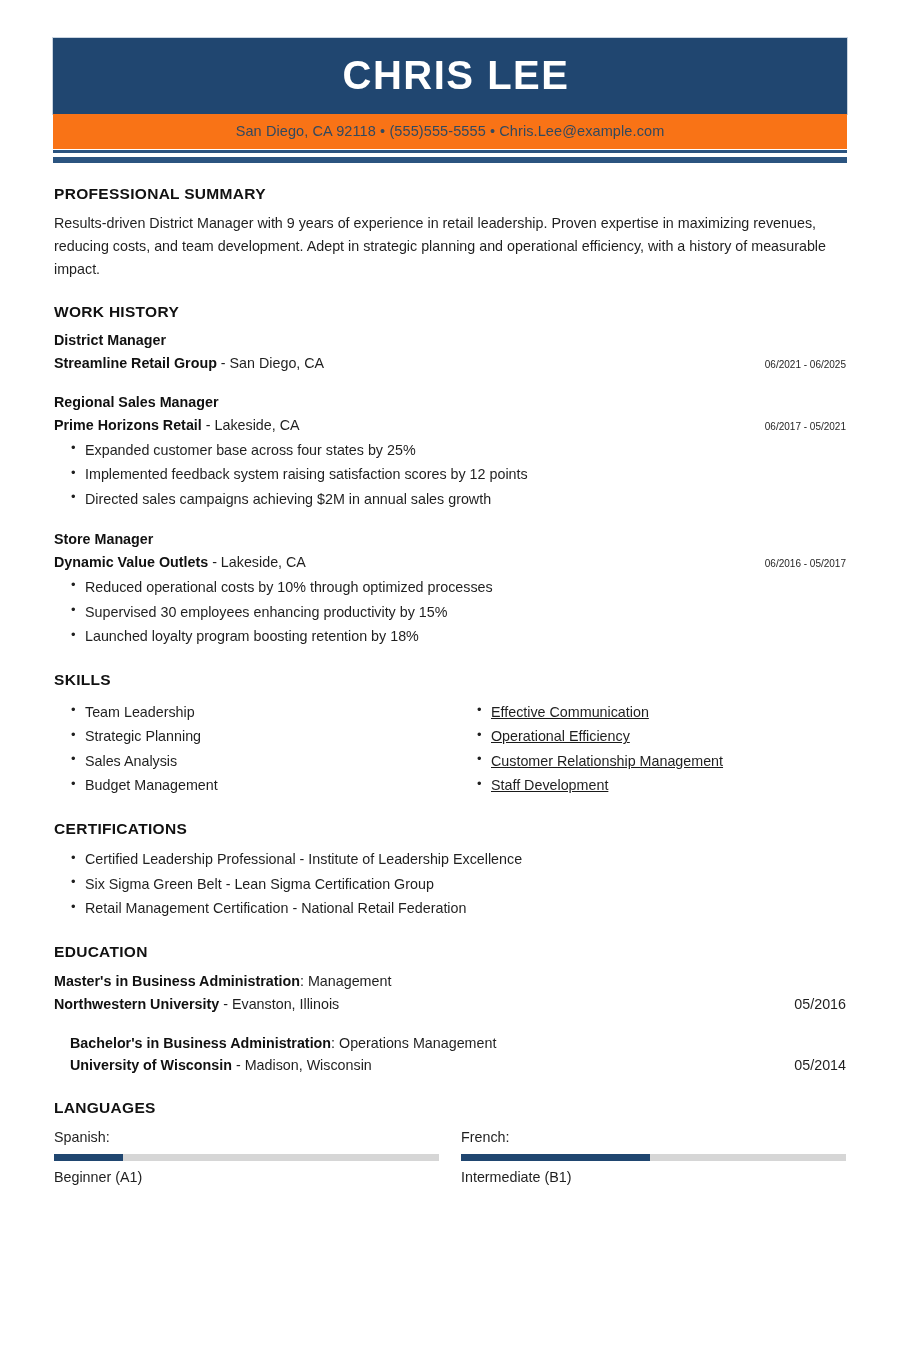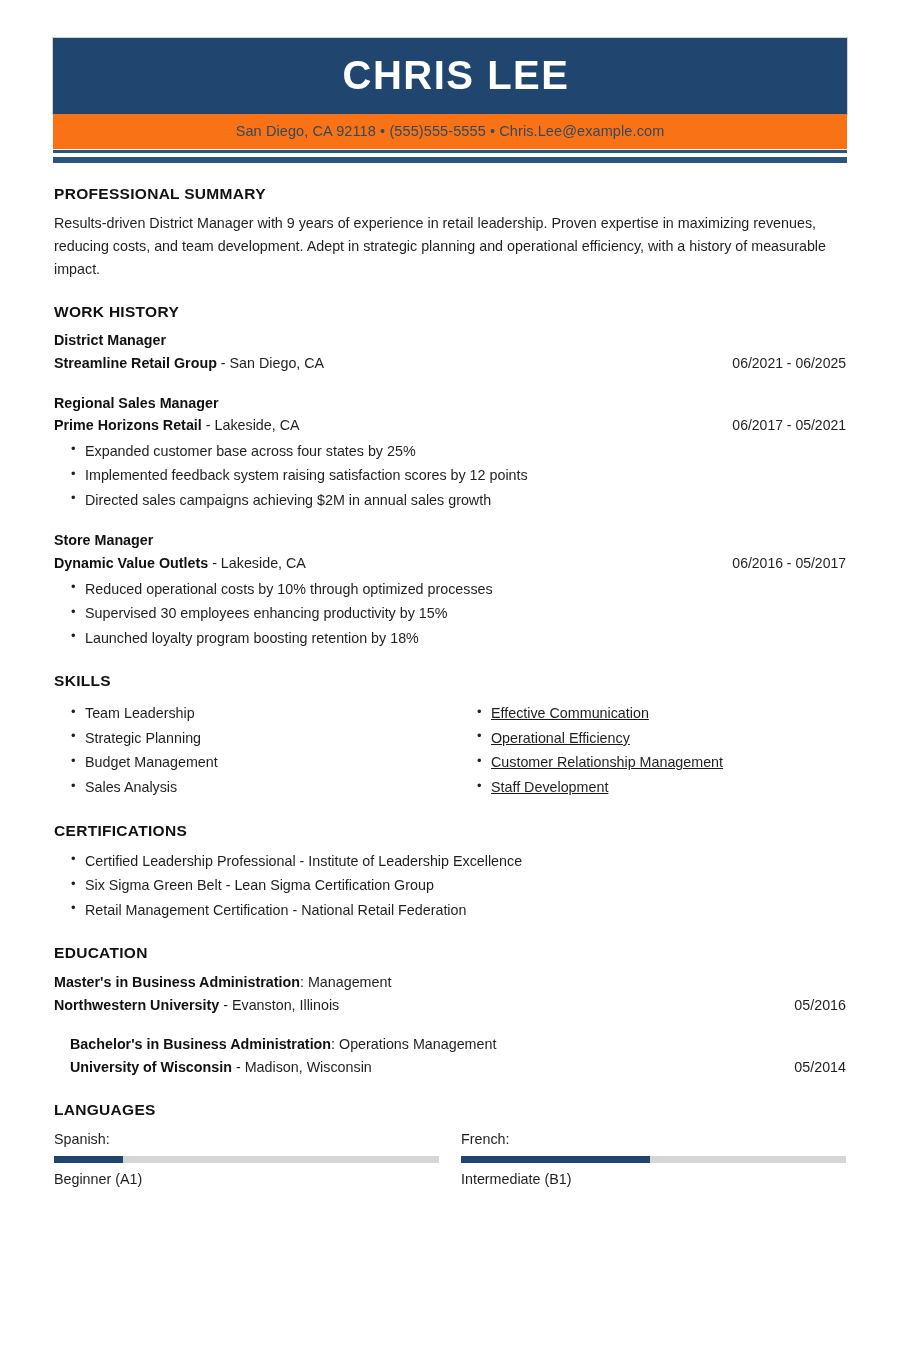--- a/index.html
+++ b/index.html
@@ -114,21 +114,21 @@
   }
   .job-company {
     font-size: 14.3px;
     color: #1f1f1f;
   }
   .job-company .co {
     font-weight: bold;
     color: #111111;
   }
   .job-dates {
-    font-size: 14px;
+    font-size: 10px;
     color: #1f1f1f;
     white-space: nowrap;
     padding-left: 14px;
   }
 
   ul.bullets {
     list-style: none;
     margin: 2px 0 0 0;
     padding: 0;
   }
@@ -303,22 +303,22 @@
         </div>
       </div>
 
       <div class="section">
         <div class="section-title">SKILLS</div>
         <div class="two-col">
           <div class="col left">
             <ul class="bullets">
               <li>Team Leadership</li>
               <li>Strategic Planning</li>
+              <li>Sales Analysis</li>
               <li>Budget Management</li>
-              <li>Sales Analysis</li>
             </ul>
           </div>
           <div class="col right">
             <ul class="bullets">
               <li>Effective Communication</li>
               <li>Operational Efficiency</li>
               <li>Customer Relationship Management</li>
               <li>Staff Development</li>
             </ul>
           </div>

